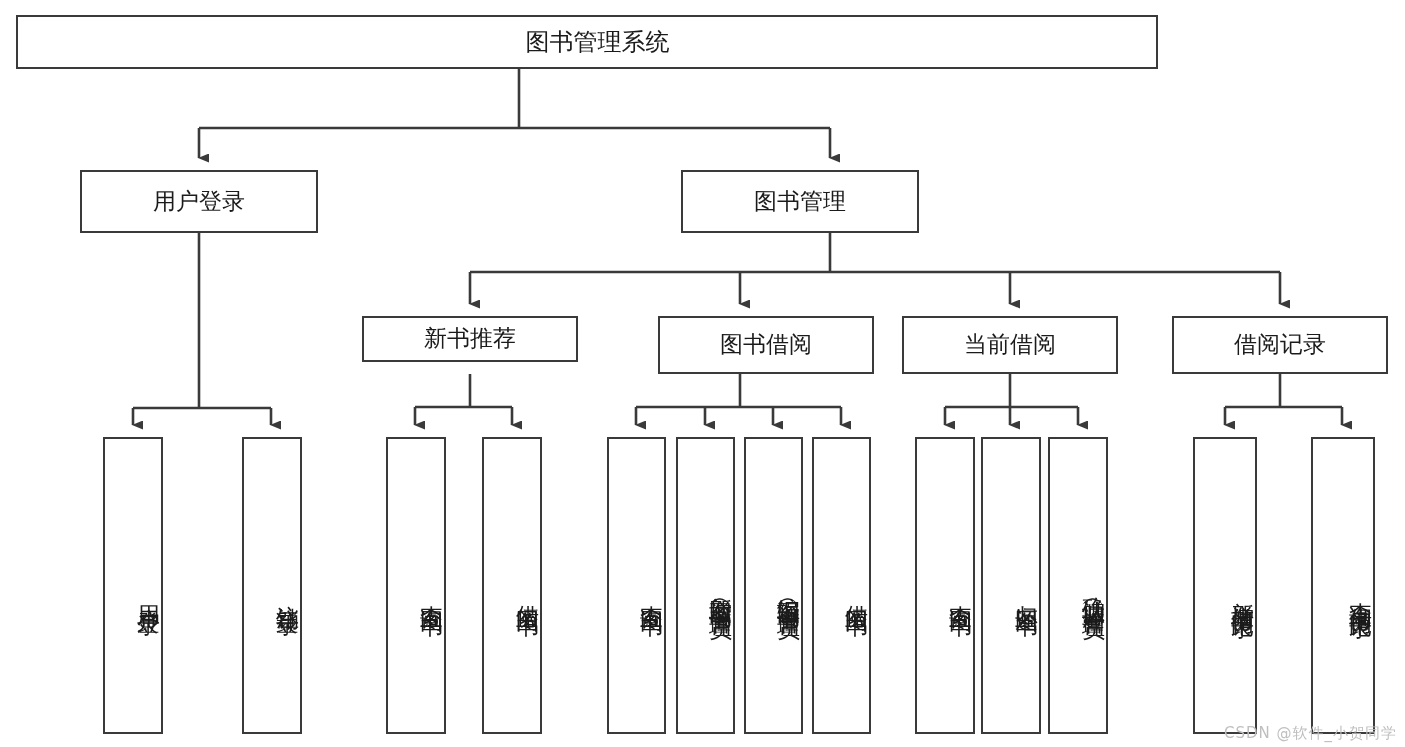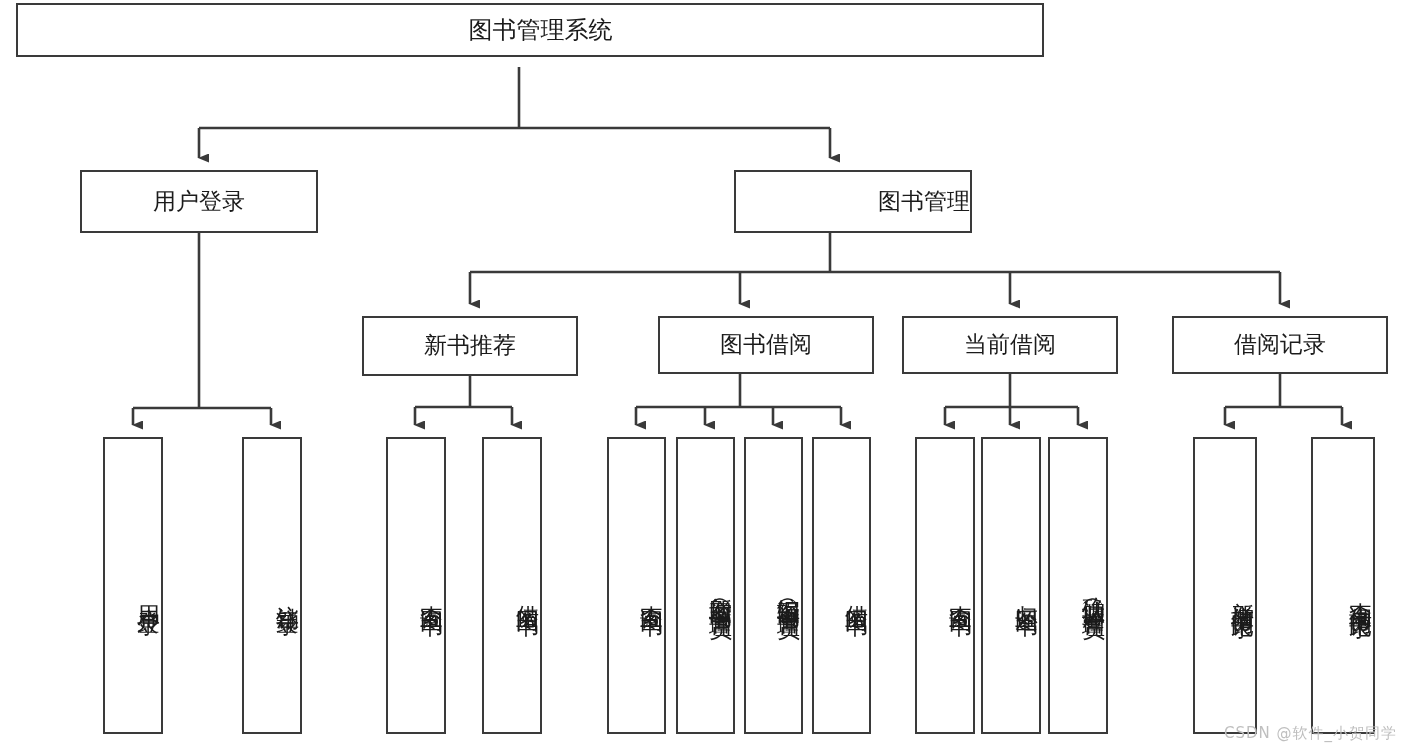--- a/index.html
+++ b/index.html
@@ -103,32 +103,32 @@
       <path d="M1010,407 L1010,425" marker-end="url(#arrow)"></path>
       <path d="M1078,407 L1078,425" marker-end="url(#arrow)"></path>
 
       <path d="M1280,374 L1280,407"></path>
       <path d="M1225,407 L1342,407"></path>
       <path d="M1225,407 L1225,425" marker-end="url(#arrow)"></path>
       <path d="M1342,407 L1342,425" marker-end="url(#arrow)"></path>
     </g>
   </svg>
 
-  <div class="node h root" style="left:16px;top:3px;width:1028px;height:54px;padding-left:21px;">
+  <div class="node h root" style="left:16px;top:15px;width:1142px;height:54px;padding-left:21px;">
     <span class="lbl">图书管理系统</span>
   </div>
 
   <div class="node h" style="left:80px;top:170px;width:238px;height:63px;">
     <span class="lbl">用户登录</span>
   </div>
-  <div class="node h" style="left:734px;top:170px;width:238px;height:63px;justify-content:flex-end;">
+  <div class="node h" style="left:681px;top:170px;width:238px;height:63px;">
     <span class="lbl">图书管理</span>
   </div>
 
-  <div class="node h" style="left:362px;top:316px;width:216px;height:60px;">
+  <div class="node h" style="left:362px;top:316px;width:216px;height:46px;">
     <span class="lbl">新书推荐</span>
   </div>
   <div class="node h" style="left:632px;top:316px;width:216px;height:58px;margin-left:26px;">
     <span class="lbl">图书借阅</span>
   </div>
   <div class="node h" style="left:902px;top:316px;width:216px;height:58px;">
     <span class="lbl">当前借阅</span>
   </div>
   <div class="node h" style="left:1172px;top:316px;width:216px;height:58px;">
     <span class="lbl">借阅记录</span>

